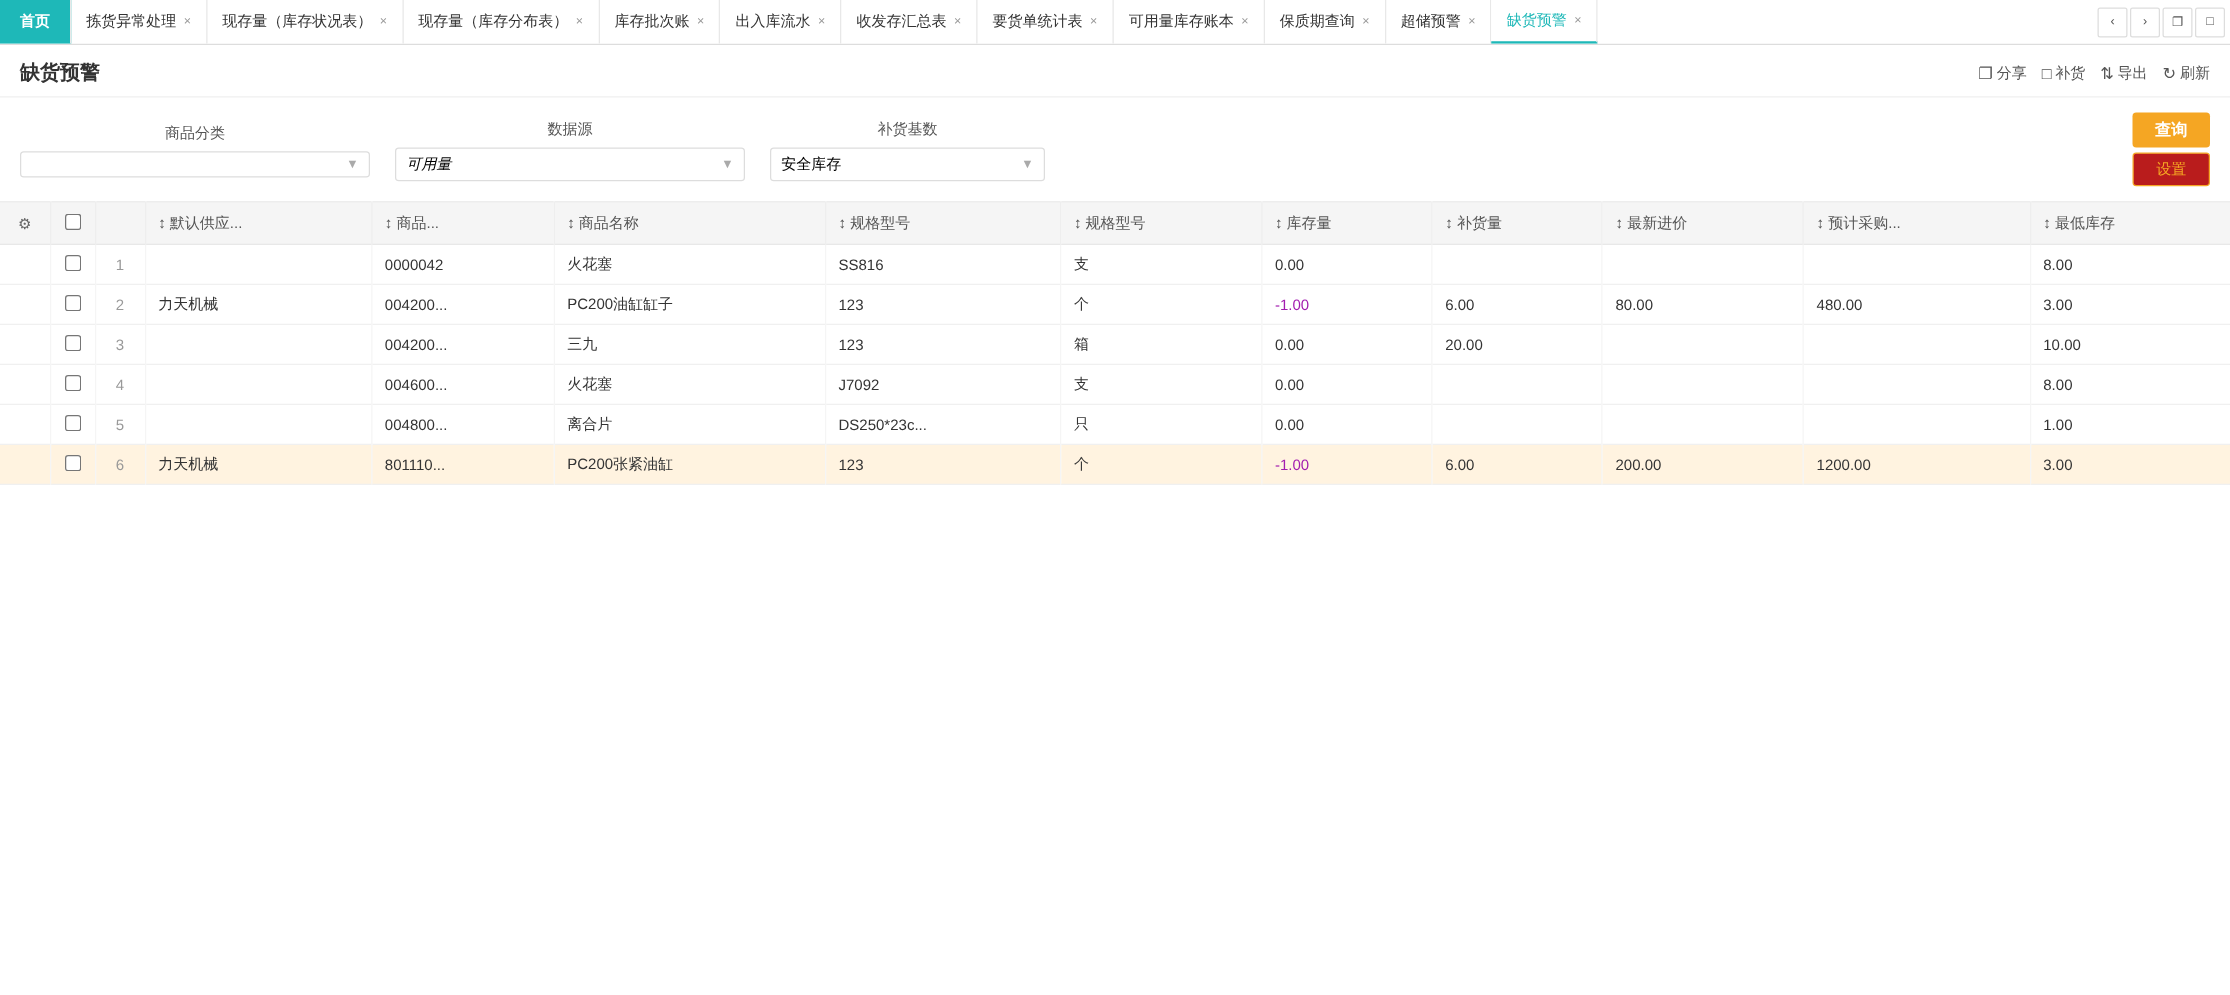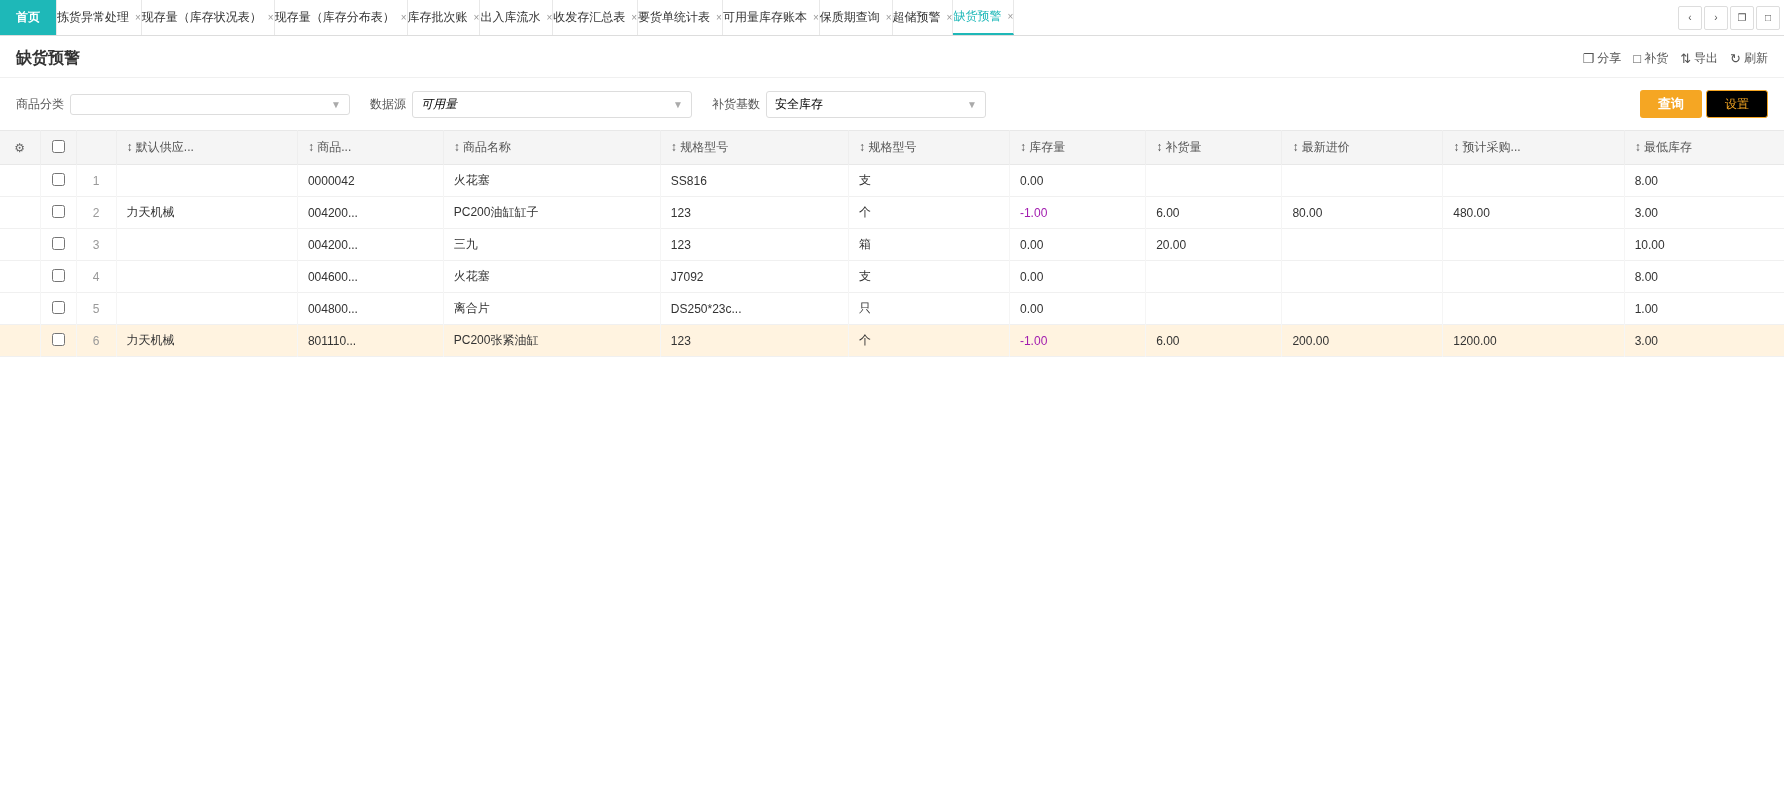--- a/index.html
+++ b/index.html
@@ -10,21 +10,21 @@
       display: flex;
       align-items: center;
       background: #fff;
       border-bottom: 1px solid #ddd;
       height: 36px;
       overflow: hidden;
     }
     .tab-item {
       display: flex;
       align-items: center;
-      padding: 0 0;
+      padding: 0 12px;
       height: 100%;
       cursor: pointer;
       white-space: nowrap;
       color: #333;
       border-right: 1px solid #e8e8e8;
       font-size: 12px;
       position: relative;
     }
     .tab-item:first-child {
       background: #1eb8b8;
@@ -102,20 +102,21 @@
     .filter-bar {
       display: flex;
       align-items: center;
       padding: 12px 16px;
       gap: 20px;
     }
     .filter-item {
       display: flex;
       align-items: center;
       gap: 6px;
+      flex-direction: column;
     }
     .filter-label {
       color: #555;
       white-space: nowrap;
     }
     .filter-select {
       display: flex;
       align-items: center;
       border: 1px solid #ddd;
       border-radius: 3px;
@@ -132,36 +133,36 @@
     .filter-select-right {
       min-width: 220px;
     }
     .filter-arrow {
       color: #aaa;
       font-size: 10px;
     }
     .filter-actions {
       margin-left: auto;
       display: flex;
-      flex-direction: row;
+      flex-direction: column;
       gap: 4px;
       padding-left: 40px;
     }
     .btn-query {
       background: #f5a623;
       color: #fff;
       border: none;
       border-radius: 3px;
       padding: 5px 18px;
       cursor: pointer;
       font-size: 13px;
       font-weight: bold;
     }
     .btn-setting {
-      background: #000000;
+      background: #b91c1c;
       color: #f5a623;
       border: 1px solid #f5a623;
       border-radius: 3px;
       padding: 4px 18px;
       cursor: pointer;
       font-size: 12px;
     }
 
     
     .table-container {

